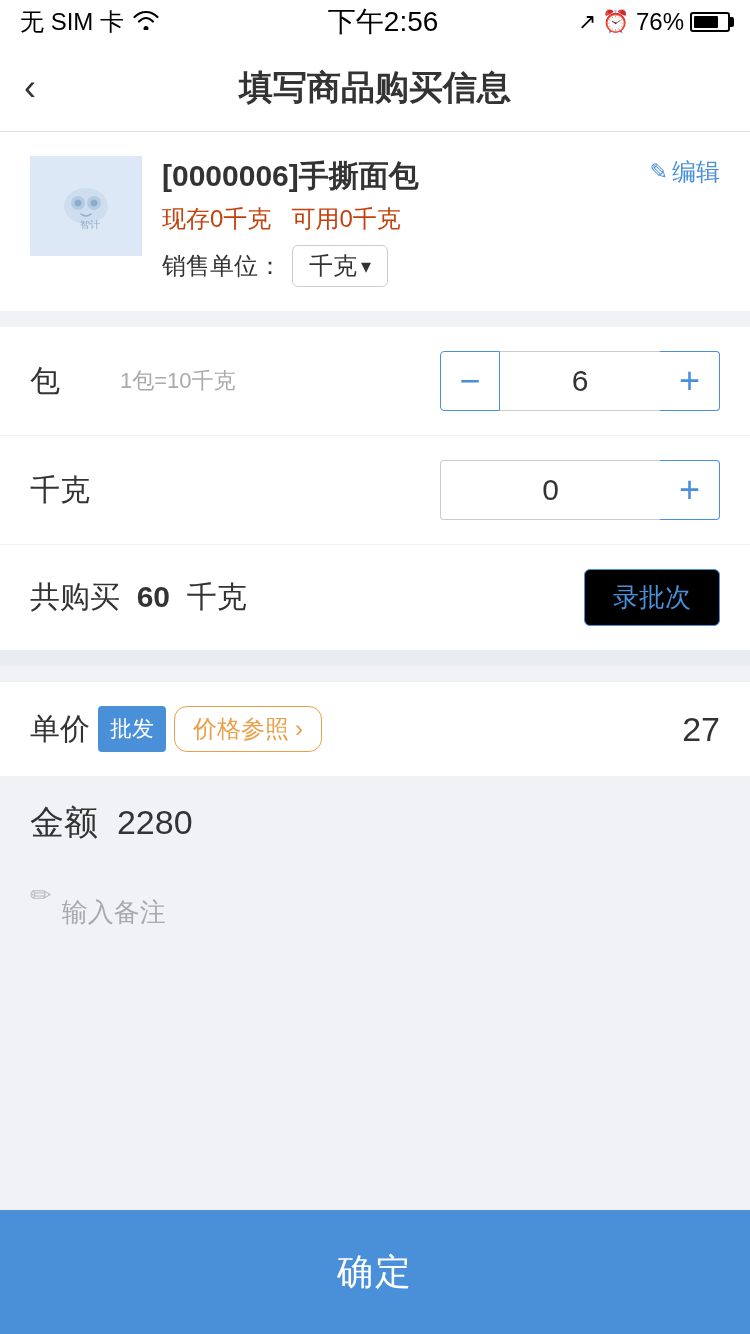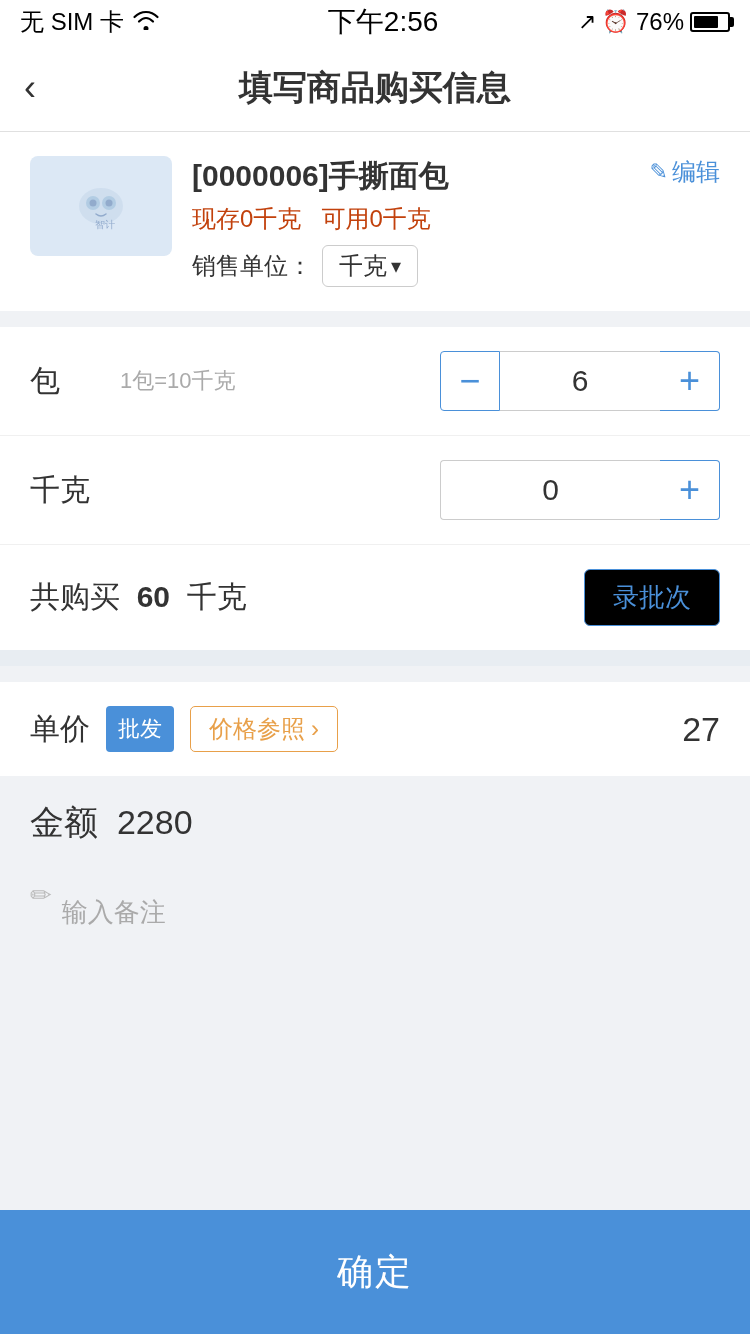--- a/index.html
+++ b/index.html
@@ -101,24 +101,24 @@
     
     .product-card {
       background: #fff;
       padding: 24px 30px;
       margin-bottom: 16px;
       display: flex;
       align-items: flex-start;
       gap: 20px;
     }
     .product-thumb {
-      width: 142px;
+      width: 112px;
       height: 100px;
       background: #dce8f5;
-      border-radius: 8px;
+      border-radius: 0;
       display: flex;
       align-items: center;
       justify-content: center;
       flex-shrink: 0;
     }
     .product-thumb svg {
       width: 60px;
       height: 50px;
       opacity: 0.5;
     }
@@ -263,36 +263,36 @@
       cursor: pointer;
     }
 
     
     .price-section {
       background: #fff;
       margin-top: 16px;
       padding: 24px 30px;
       display: flex;
       align-items: center;
-      gap: 16px;
+      gap: 8px;
     }
     .price-label {
       font-size: 30px;
       color: #333;
     }
     .price-tag {
       background: #4a90d9;
       color: #fff;
       font-size: 22px;
       border-radius: 4px;
       padding: 8px 12px;
     }
     .price-ref-btn {
       border: 1.5px solid #e8a04a;
-      border-radius: 5px;
+      border-radius: 13px;
       padding: 6px 18px;
       font-size: 24px;
       color: #e8a04a;
       background: #fff;
       cursor: pointer;
       display: flex;
       align-items: center;
       gap: 6px;
     }
     .price-value {

